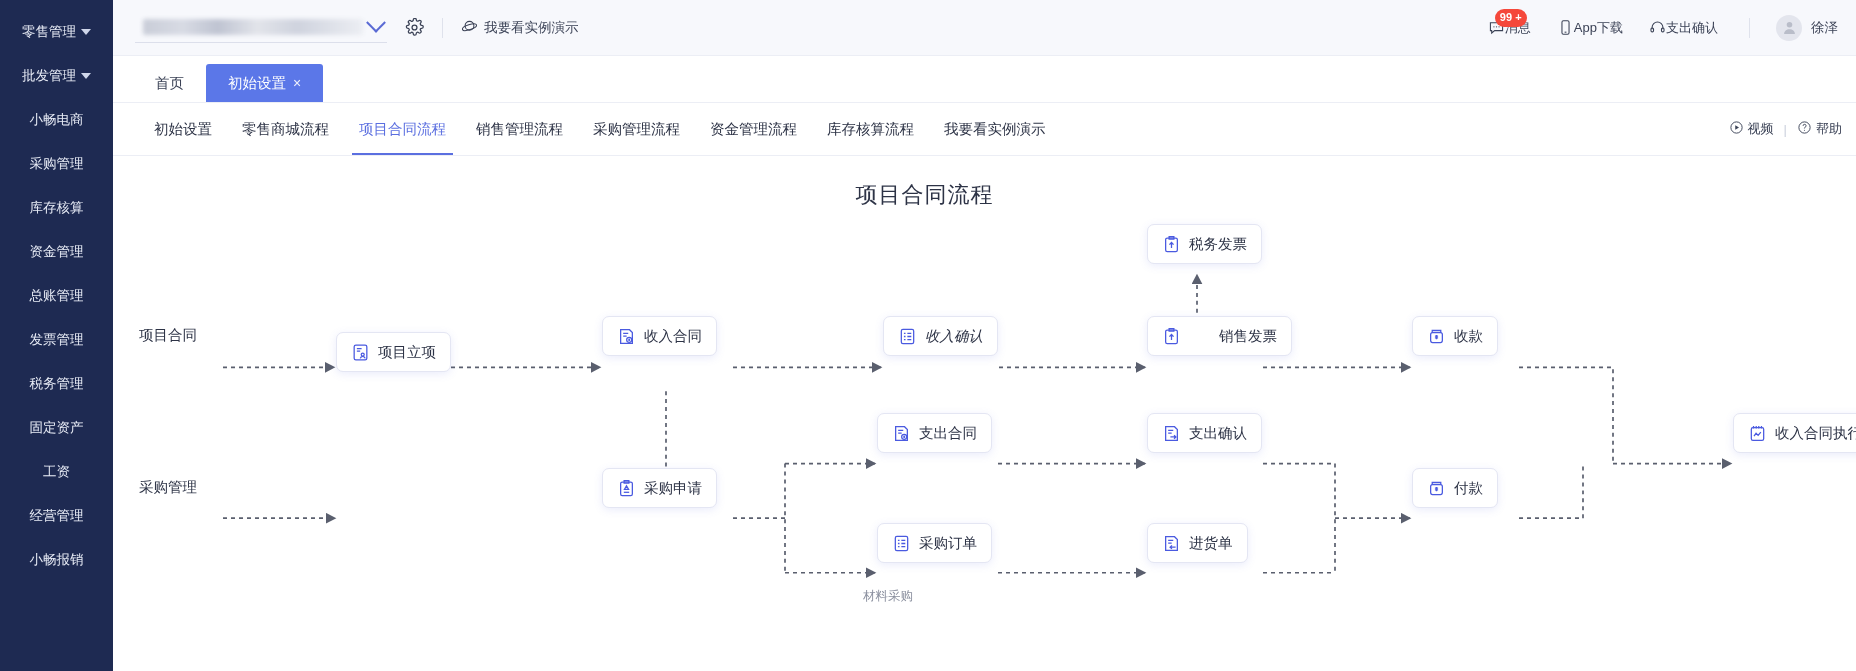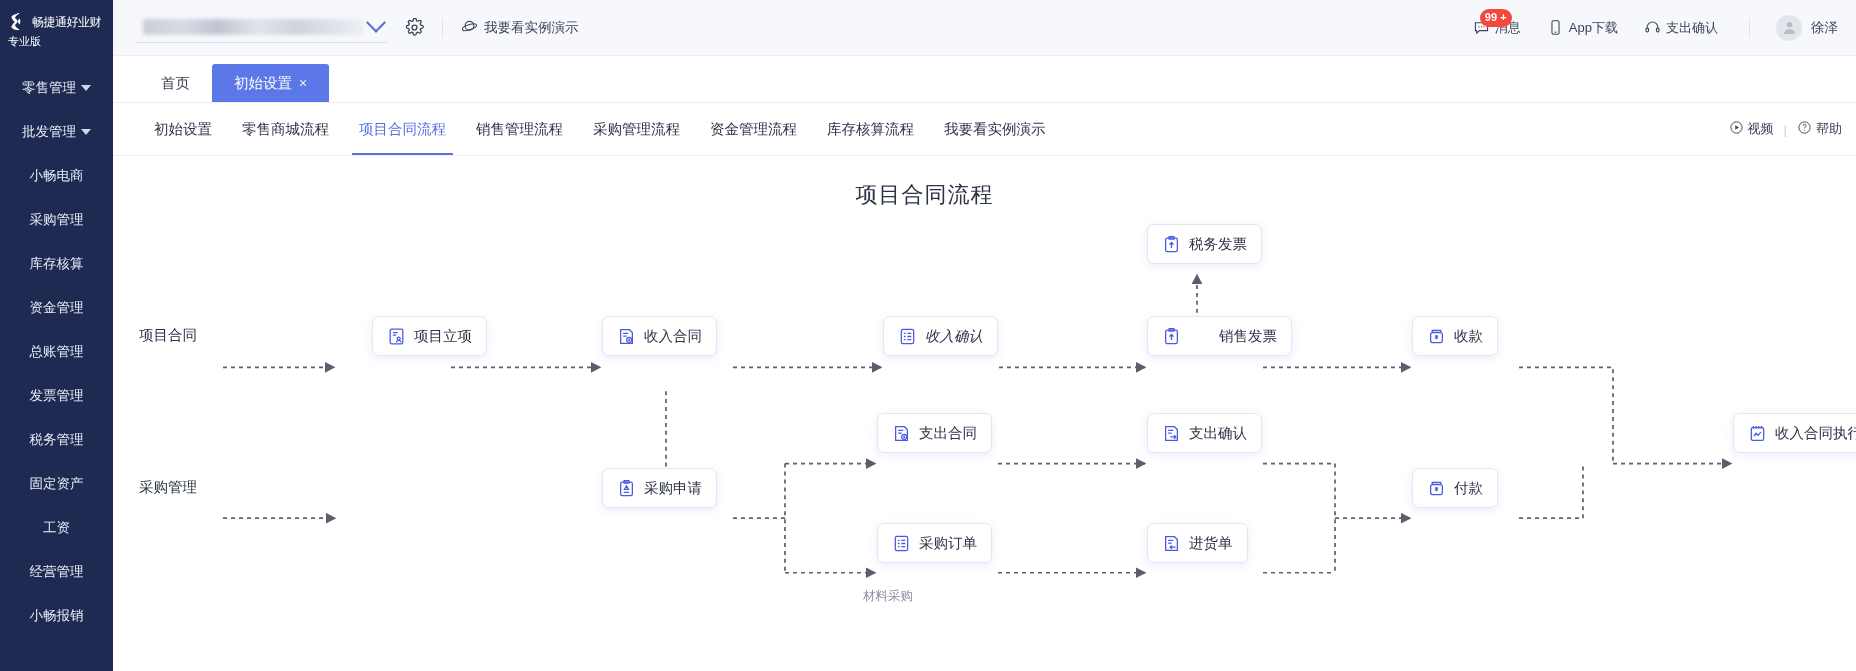--- a/index.html
+++ b/index.html
@@ -124,21 +124,21 @@
   }
   .demo-link {
     display: flex; align-items: center; gap: 6px;
     color: #3b4256; font-size: 13.5px;
     cursor: pointer;
     white-space: nowrap;
   }
   .topbar-spacer { flex: 1 1 auto; }
   .top-actions { display: flex; align-items: center; gap: 0px; }
   .top-action {
-    display: flex; align-items: center; gap: 5px;
+    display: flex; align-items: center; 
     font-size: 13px; color: #3b4256;
     cursor: pointer; position: relative;
     padding: 0 13px;
     white-space: nowrap;
   }
   .badge {
     position: absolute;
     top: -10px; left: 20px;
     background: #f5483b;
     color: #fff;
@@ -163,21 +163,21 @@
     overflow: hidden;
   }
 
   
   .pagetabs {
     height: 47px;
     flex: 0 0 47px;
     background: #ffffff;
     display: flex;
     align-items: flex-end;
-    padding-left: 26px;
+    padding-left: 20px;
     border-bottom: 1px solid #eceef5;
   }
   .ptab {
     height: 38px;
     display: flex; align-items: center;
     gap: 7px;
     padding: 0 22px;
     font-size: 14.5px;
     color: #3b4256;
     cursor: pointer;
@@ -289,32 +289,20 @@
     width: 100%; height: 100%;
     pointer-events: none;
   }
 </style>
 </head>
 <body>
 
 <div id="app">
 
   <aside class="sidebar">
-    <div class="brand">
-      <div class="brand-row">
-        <span class="brand-logo">
-          <svg viewBox="0 0 24 24" width="22" height="22">
-            <path d="M12 2C6.5 2 2 6.5 2 12s4.5 10 10 10 10-4.5 10-10S17.5 2 12 2z" fill="none"></path>
-            <path d="M12 3.2c-2.6 0-4.9 1.3-6.3 3.3.9 2.3 2.3 4.2 4 5.4-1.7 1.3-3.1 3.2-4 5.5 1.4 2 3.7 3.3 6.3 3.3 1.1 0 2.1-.2 3-.6-2.4-.9-4.3-2.6-5.3-4.8 1.3-1 2.3-2.3 2.9-3.8.5 1.2 1.3 2.3 2.3 3.2.5-1 .8-2.1.8-3.3 0-1.2-.3-2.3-.8-3.3-1 .9-1.8 2-2.3 3.2-.6-1.5-1.6-2.8-2.9-3.8 1-2.2 2.9-3.9 5.3-4.8-.9-.3-1.9-.5-3-.5z" fill="#ffffff"></path>
-          </svg>
-        </span>
-        <span class="brand-name">畅捷通好业财</span>
-      </div>
-      <div class="brand-sub">专业版</div>
-    </div>
 
     <nav class="menu" id="sidebar-menu">
         <div class="menu-item">
           <span>零售管理</span>
           <span class="caret-down"></span>
         </div>
         <div class="menu-item">
           <span>批发管理</span>
           <span class="caret-down"></span>
         </div>
@@ -523,21 +511,21 @@
           <path d="M1406,365 L1470,365 L1470,310"></path>
         </g>
       </svg>
 
       <div class="row-label" style="left:26px; top:170px;">项目合同</div>
       <div class="row-label" style="left:26px; top:322px;">采购管理</div>
 
       <div class="edge-label" style="left:764px; top:262px;">分包</div>
       <div class="edge-label" style="left:750px; top:432px;">材料采购</div>
 
-      <div class="node" style="left:223px; top:160px;margin-left:36px;">
+      <div class="node" style="left:223px; top:176px;">
         <span class="node-ico">
           <svg viewBox="0 0 24 24" fill="none" stroke="#4a5ae0" stroke-width="1.6">
             <rect x="4" y="2.6" width="16" height="18.8" rx="2.2"></rect>
             <path d="M7.4 7h6M7.4 10.3h4.2"></path>
             <circle cx="14.8" cy="14.6" r="1.9"></circle>
             <path d="M11.7 19.4c.4-1.7 1.6-2.6 3.1-2.6s2.7.9 3.1 2.6"></path>
           </svg>
         </span>
         <span class="node-label">项目立项</span>
       </div>

